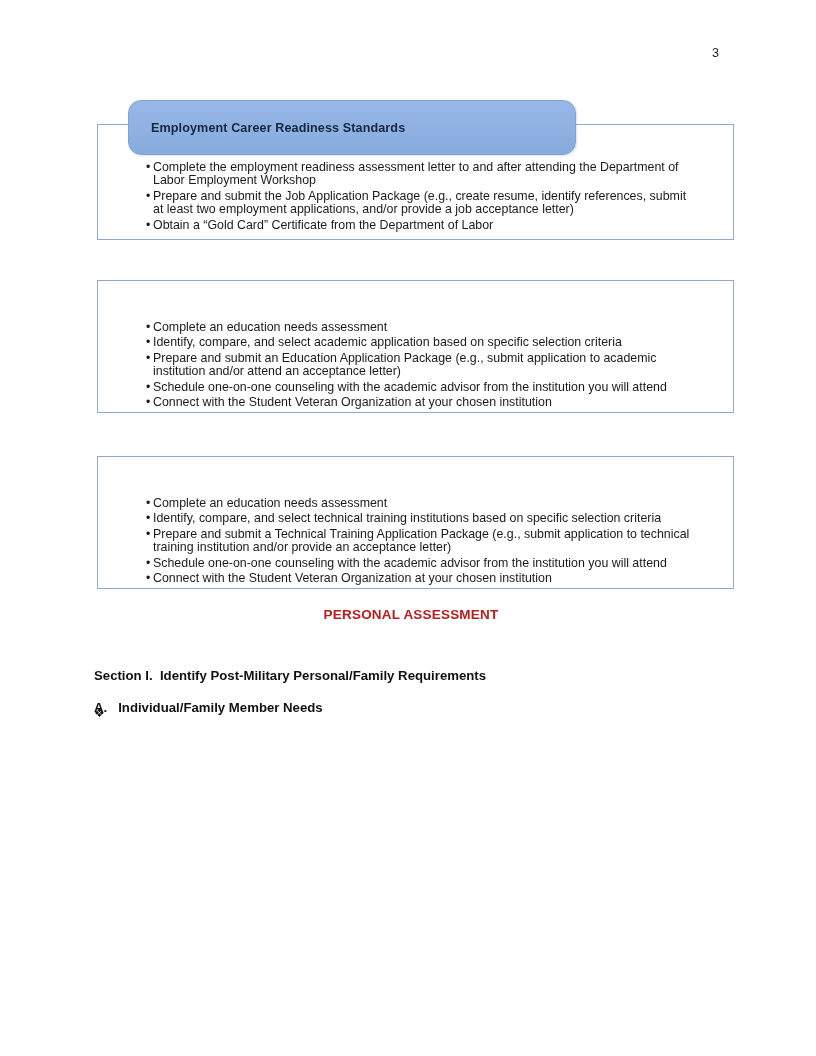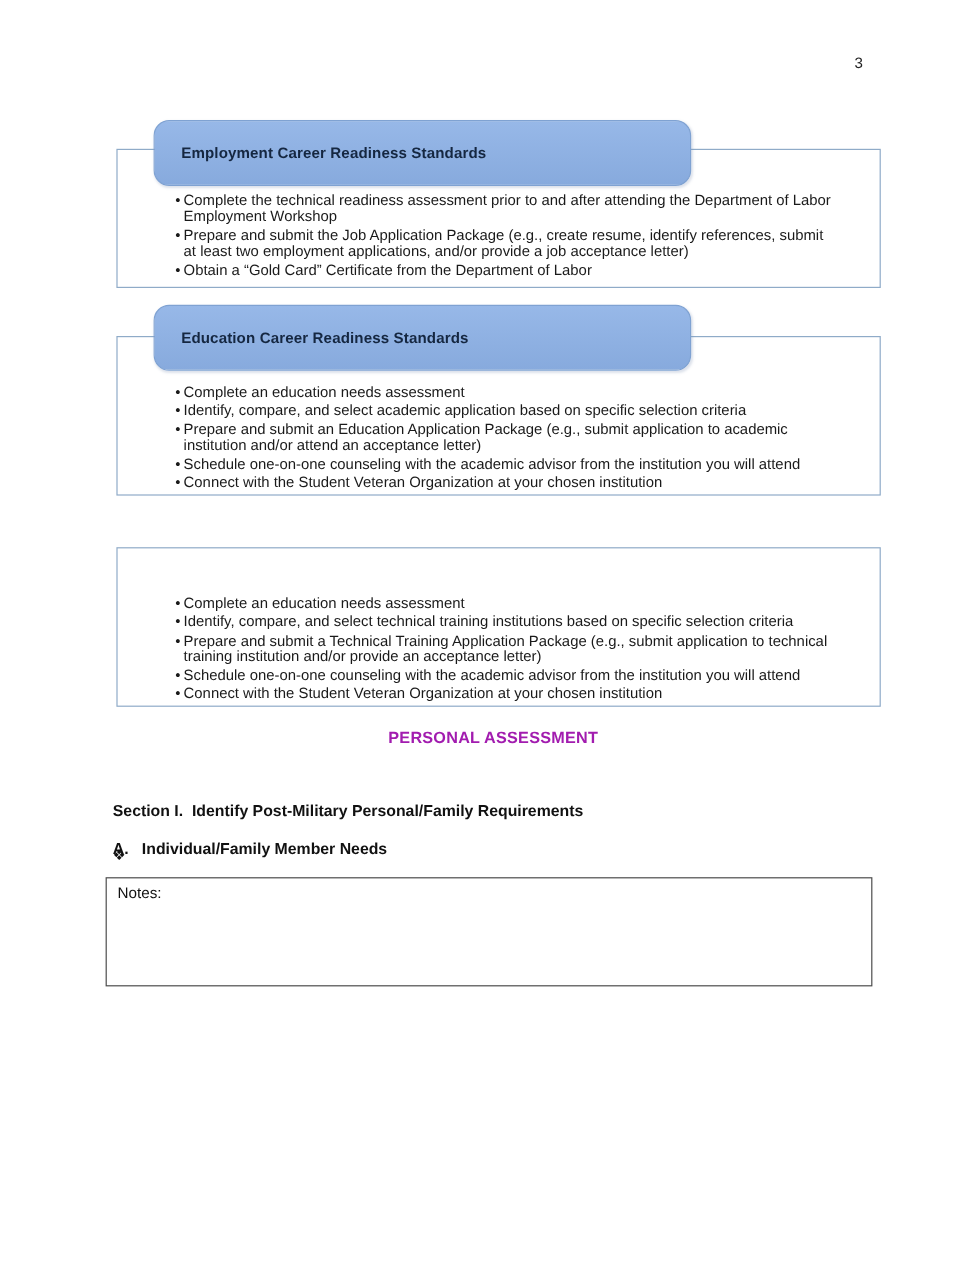--- a/index.html
+++ b/index.html
@@ -44,21 +44,21 @@
     display:flex;
     font-size:12.4px;line-height:13.4px;
     margin:0 0 2px 0;
   }
   .crs-list .blt{flex:0 0 7px;color:#1a1a1a;}
   .crs-list .txt{flex:none;width:541px;}
   
   .pa-heading{
     position:absolute;left:94px;top:607px;width:634px;
     text-align:center;
-    font-size:13.5px;font-weight:bold;color:#a21caf;
+    font-size:13.5px;font-weight:bold;color:#b91c1c;
     letter-spacing:0.2px;
   }
   .sec-heading{
     position:absolute;left:94px;
     font-size:13.2px;font-weight:bold;color:#111;
     white-space:pre-wrap;
   }
   .instruction-row{
     position:absolute;left:94px;top:706px;width:634px;
     display:flex;
@@ -80,21 +80,21 @@
 
 <div class="page">
 
   <div class="page-number">3</div>
 
   <section class="crs-box" style="top:100px;height:140px;">
     <div class="crs-rect" style="top:24px;height:116px;">
       <ul class="crs-list" style="top:36px;">
         <li>
             <span class="blt">•</span>
-            <span class="txt">Complete the technical readiness assessment prior to and after attending the Department of Labor Employment Workshop</span>
+            <span class="txt">Complete the employment readiness assessment letter to and after attending the Department of Labor Employment Workshop</span>
           </li>
         <li>
             <span class="blt">•</span>
             <span class="txt">Prepare and submit the Job Application Package (e.g., create resume, identify references, submit at least two employment applications, and/or provide a job acceptance letter)</span>
           </li>
         <li>
             <span class="blt">•</span>
             <span class="txt">Obtain a “Gold Card” Certificate from the Department of Labor</span>
           </li>
       </ul>
@@ -122,23 +122,20 @@
         <li>
             <span class="blt">•</span>
             <span class="txt">Schedule one-on-one counseling with the academic advisor from the institution you will attend</span>
           </li>
         <li>
             <span class="blt">•</span>
             <span class="txt">Connect with the Student Veteran Organization at your chosen institution</span>
           </li>
       </ul>
     </div>
-    <div class="crs-tab">
-      <span class="tab-title">Education Career Readiness Standards</span>
-    </div>
   </section>
 
   <section class="crs-box" style="top:430px;height:160px;">
     <div class="crs-rect" style="top:26px;height:133px;">
       <ul class="crs-list" style="top:40px;">
         <li>
             <span class="blt">•</span>
             <span class="txt">Complete an education needs assessment</span>
           </li>
         <li>
@@ -164,17 +161,14 @@
   <h1 class="pa-heading" style="margin:0;">PERSONAL ASSESSMENT</h1>
 
   <h2 class="sec-heading" style="top:668px;margin:0;">Section I.  Identify Post-Military Personal/Family Requirements</h2>
 
   <h3 class="sec-heading" style="top:700px;margin:0;">A.   Individual/Family Member Needs</h3>
 
   <div class="instruction-row">
     <span class="diamond">❖</span>
   </div>
 
-  <div class="notes-box">
-    <span class="notes-label">Notes:</span>
-  </div>
 
 </div>
 
 </body></html>

